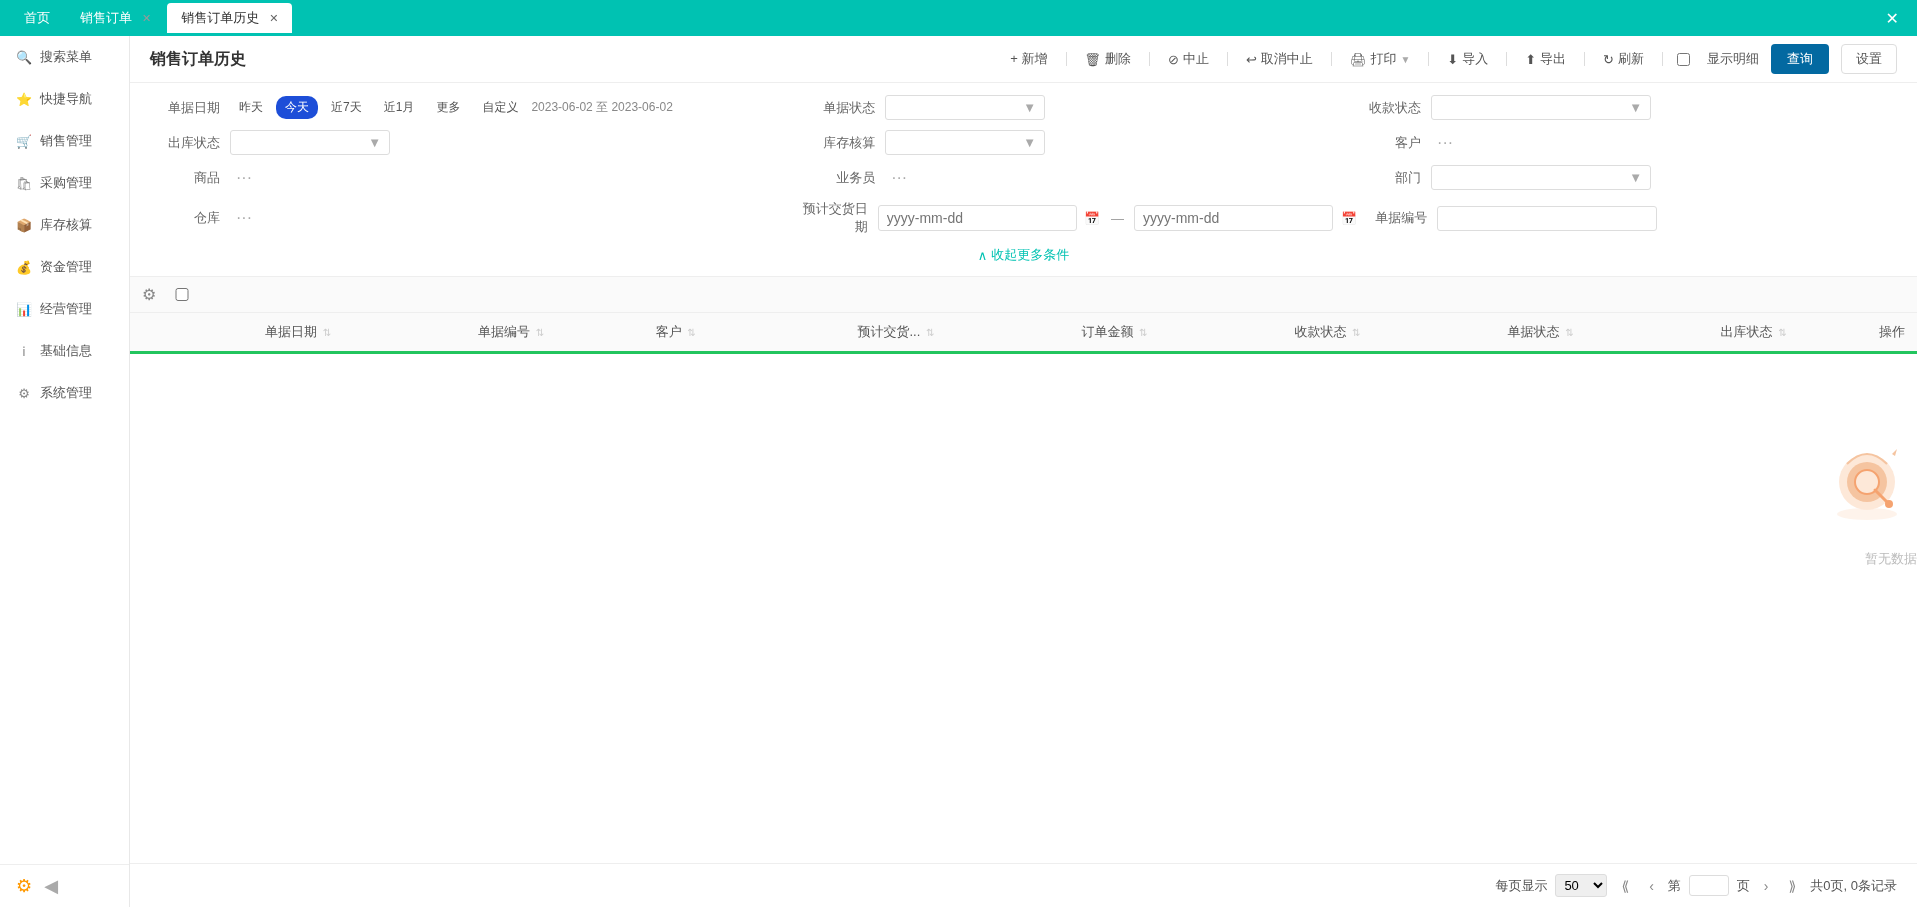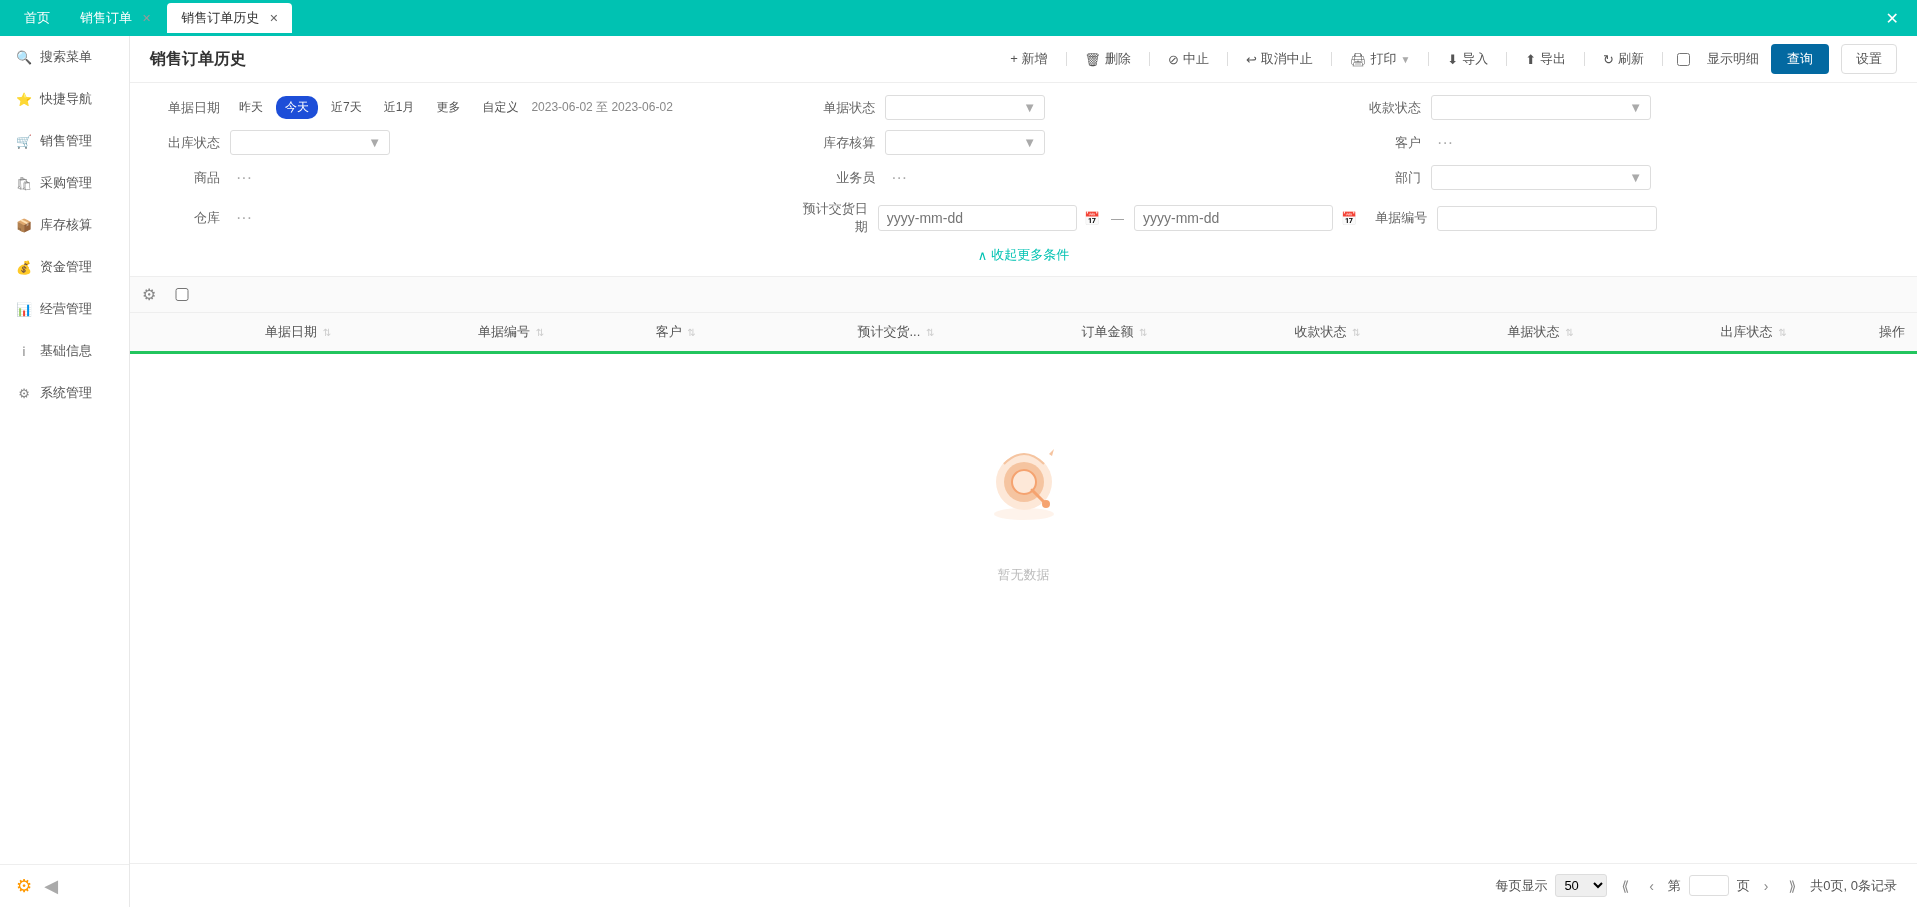--- a/index.html
+++ b/index.html
@@ -57,21 +57,21 @@
     
     .table-area { flex: 1; overflow: auto; background: #fff; margin: 0; }
     .data-table { width: 100%; border-collapse: collapse; }
     .data-table th { background: #fafafa; border-bottom: 3px solid #22c55e; padding: 10px 12px; text-align: right; font-weight: normal; color: #555; font-size: 13px; white-space: nowrap; }
     .data-table th .sort-arrows { color: #ccc; font-size: 10px; margin-left: 2px; }
     .table-toolbar { display: flex; align-items: center; padding: 8px 12px; background: #fafafa; border-bottom: 1px solid #eee; }
     .gear-btn { color: #888; cursor: pointer; font-size: 16px; }
     .checkbox-col { width: 32px; text-align: center; }
 
     
-    .empty-state { display: flex; flex-direction: column; align-items: center; justify-content: center; padding: 80px 0; gap: 16px; }
+    .empty-state { display: flex; flex-direction: column; align-items: flex-end; justify-content: center; padding: 80px 0; }
     .empty-icon { width: 100px; height: 100px; position: relative; }
     .empty-text { color: #bbb; font-size: 13px; margin-top: 16px; }
 
     
     .pagination { display: flex; align-items: center; justify-content: flex-end; padding: 10px 20px; background: #fff; border-top: 1px solid #eee; flex-shrink: 0; gap: 8px; font-size: 13px; color: #555; }
     .page-select { border: 1px solid #ddd; border-radius: 3px; padding: 2px 4px; font-size: 13px; }
     .page-btn { color: #888; cursor: pointer; padding: 2px 6px; border: none; background: none; font-size: 14px; }
     .page-input { border: 1px solid #ddd; border-radius: 3px; padding: 2px 6px; width: 40px; text-align: center; font-size: 13px; }
 
     .divider { width: 1px; height: 14px; background: #ddd; margin: 0 2px; }

